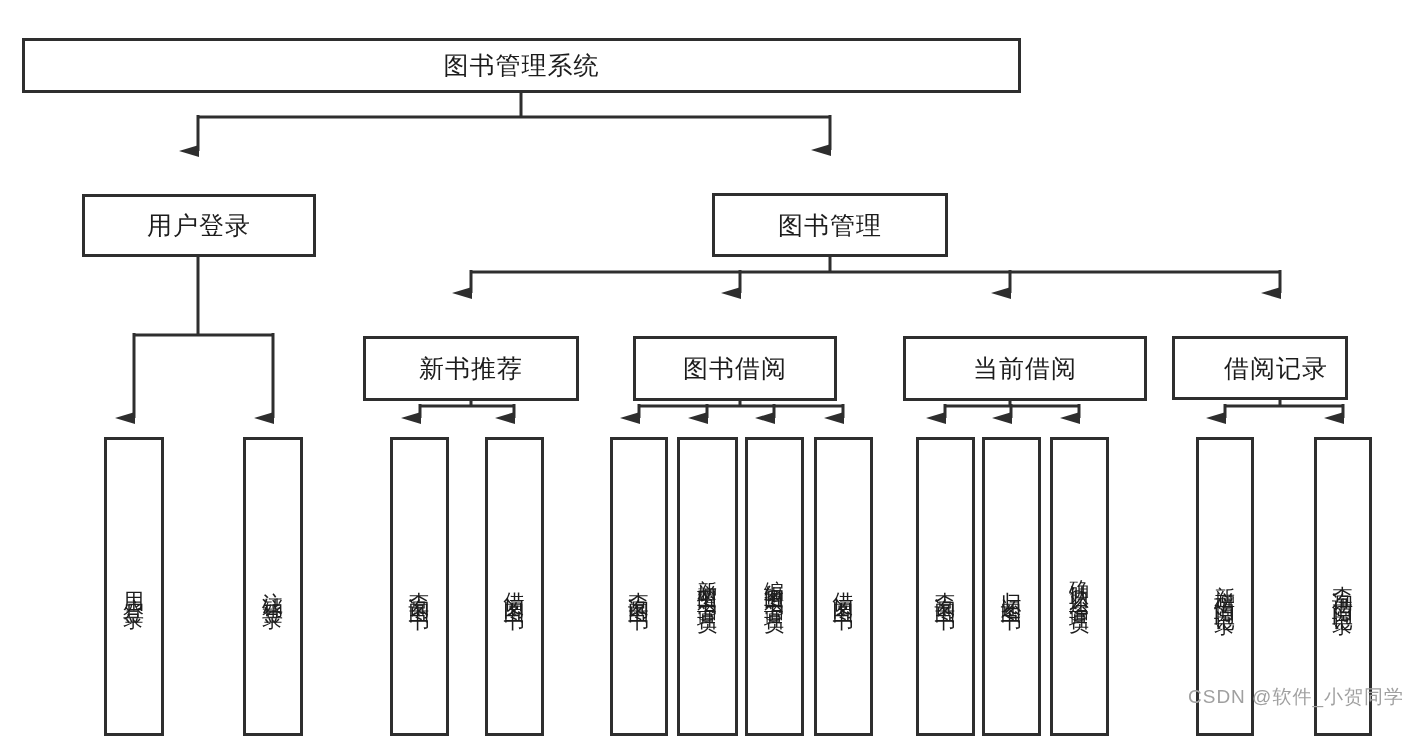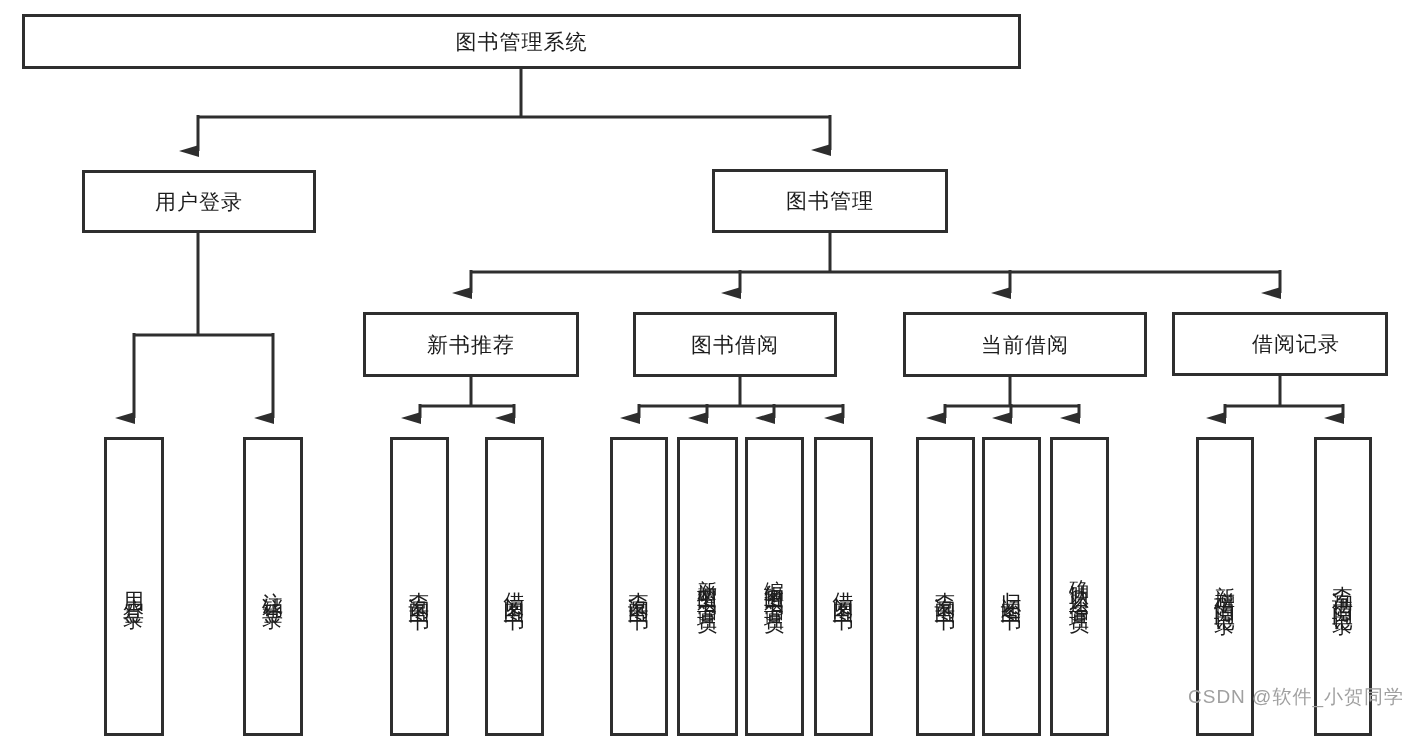--- a/index.html
+++ b/index.html
@@ -20,21 +20,21 @@
   .node {
     position: absolute;
     box-sizing: border-box;
     border: 3px solid #2e2e2e;
     background: #ffffff;
     display: flex;
     align-items: center;
     justify-content: center;
     color: #1c1c1c;
   }
-  .h-node { font-size: 21px; letter-spacing: 1px; }
+  .h-node { font-size: 25px; letter-spacing: 1px; margin-top: 24px; }
   .v-node span {
     writing-mode: vertical-rl;
     text-orientation: mixed;
     font-size: 21px;
     letter-spacing: 6px;
     line-height: 1;
     white-space: nowrap;
   }
   .v-node.tight span { letter-spacing: 5px; font-size: 20px; }
   .watermark {
@@ -108,21 +108,21 @@
 
   <div class="node h-node" style="left:363px; top:312px; width:216px; height:65px;">
     <span>新书推荐</span>
   </div>
   <div class="node h-node" style="left:633px; top:312px; width:204px; height:65px;">
     <span>图书借阅</span>
   </div>
   <div class="node h-node" style="left:903px; top:312px; width:244px; height:65px;">
     <span>当前借阅</span>
   </div>
-  <div class="node h-node" style="left:1172px; top:312px; width:216px; height:64px;padding-left:32px;">
+  <div class="node h-node" style="left:1172px; top:312px; width:176px; height:64px;padding-left:32px;">
     <span>借阅记录</span>
   </div>
 
   <div class="node v-node" style="left:104px; top:437px; width:60px; height:299px;">
     <span>用户登录</span>
   </div>
   <div class="node v-node" style="left:243px; top:437px; width:60px; height:299px;">
     <span>注销登录</span>
   </div>
 

